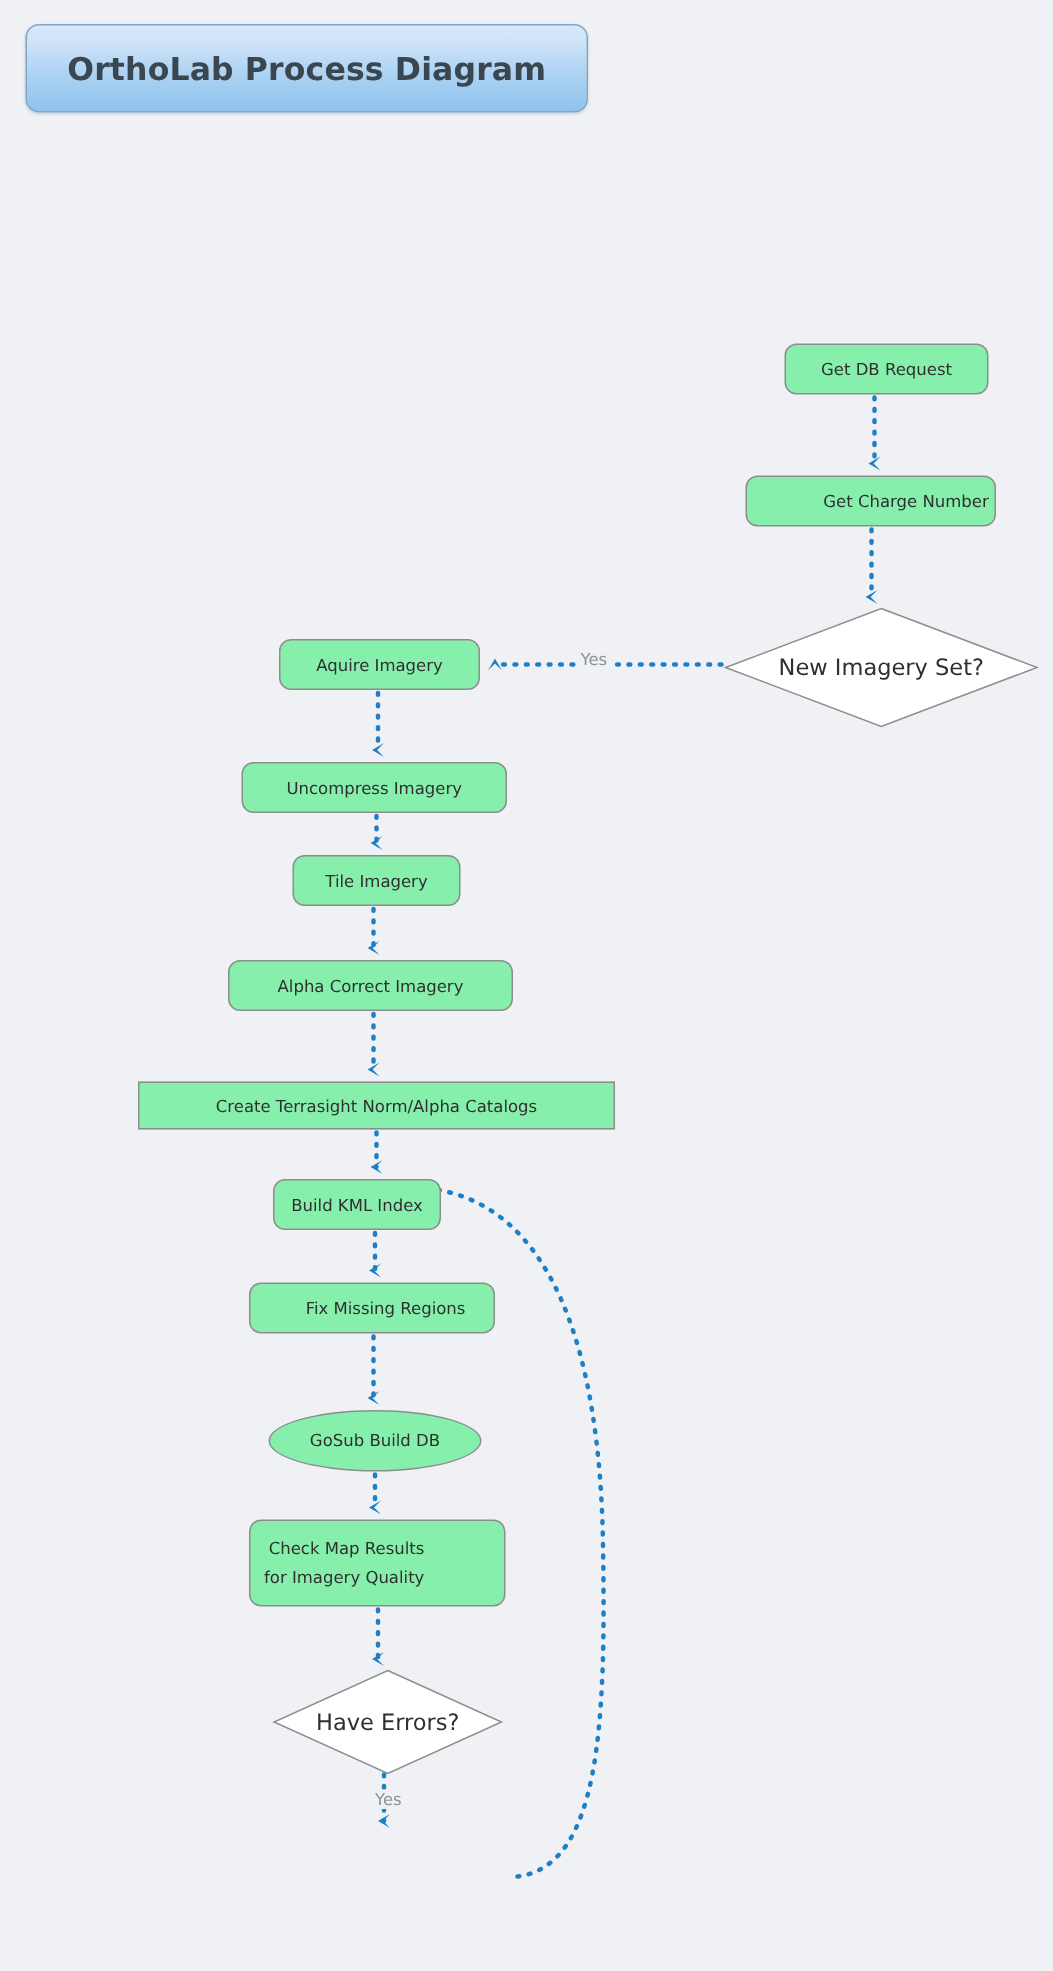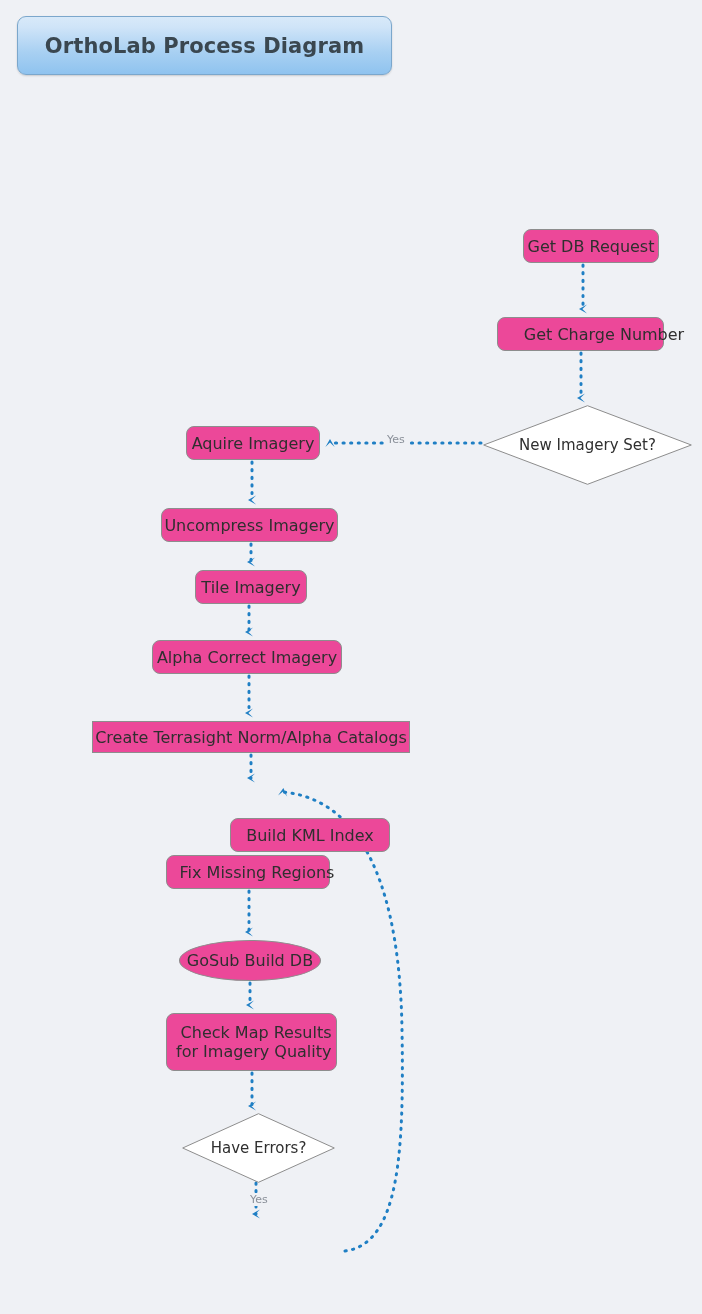--- a/index.html
+++ b/index.html
@@ -45,24 +45,24 @@
     font-weight: bold;
     color: #3a4750;
     letter-spacing: 0.1px;
     white-space: nowrap;
   }
 
   
   .node {
     position: absolute;
     box-sizing: border-box;
-    background: #ec4899;
+    background: #86efac;
     border: 1px solid #8d8d8d;
     color: #2f2f2f;
-    font-size: 16px;
+    font-size: 11px;
     line-height: 19px;
     display: flex;
     align-items: center;
     justify-content: center;
     text-align: center;
     white-space: pre;
     z-index: 3;
   }
   .node.rounded   { border-radius: 8px; }
   .node.square    { border-radius: 0; }
@@ -191,21 +191,21 @@
   </div>
 
   <div class="node rounded" style="left:152px; top:640px; width:190px; height:34px;">
     <span>Alpha Correct Imagery</span>
   </div>
 
   <div class="node square" style="left:92px; top:721px; width:318px; height:32px;">
     <span>Create Terrasight Norm/Alpha Catalogs</span>
   </div>
 
-  <div class="node rounded" style="left:182px; top:818px; width:160px; height:34px;margin-left:48px;">
+  <div class="node rounded" style="left:182px; top:786px; width:112px; height:34px;">
     <span>Build KML Index</span>
   </div>
 
   <div class="node rounded" style="left:166px; top:855px; width:164px; height:34px;padding-left:18px;">
     <span>Fix Missing Regions</span>
   </div>
 
   <div class="node stadium" style="left:179px; top:940px; width:142px; height:41px;">
     <span>GoSub Build DB</span>
   </div>

